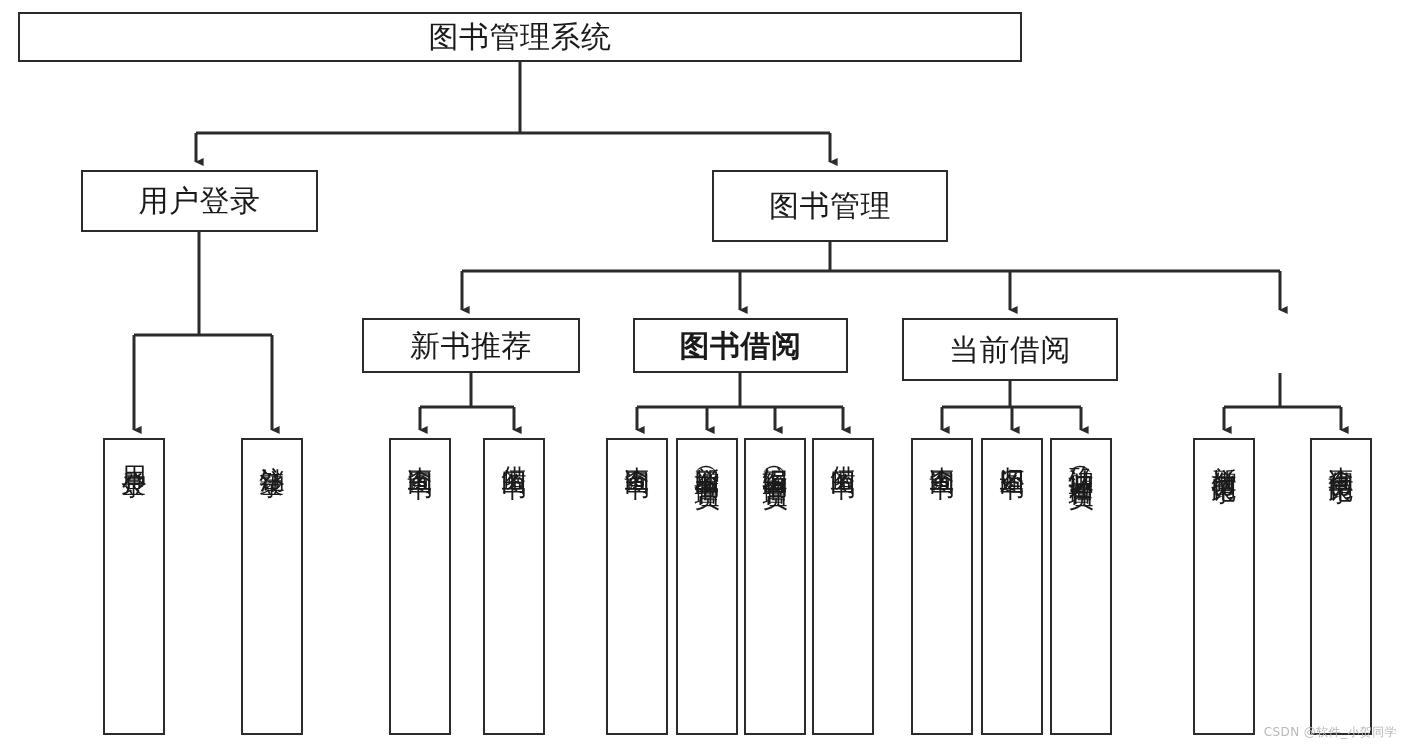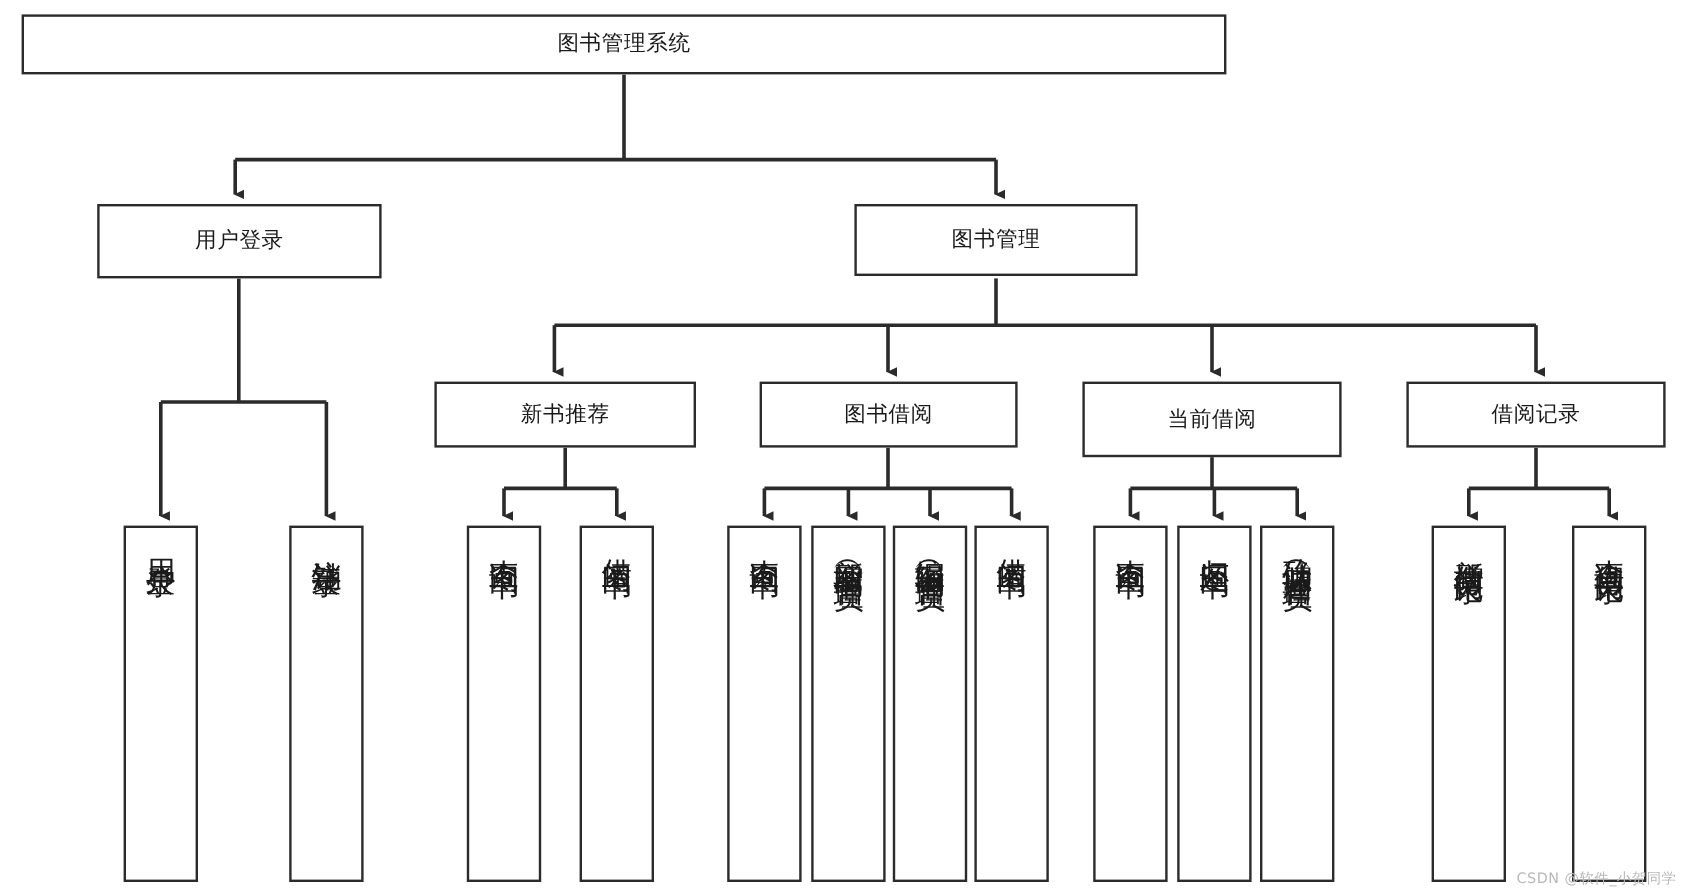--- a/index.html
+++ b/index.html
@@ -36,21 +36,21 @@
     text-align: center;
     z-index: 3;
   }
   .node .label {
     display: block;
     line-height: 1.18;
     letter-spacing: 0.5px;
     color: #1a1a1a;
   }
   .node.horizontal .label {
-    font-size: 18px;
+    font-size: 30px;
   }
   .node.vertical {
     align-items: flex-start;
     padding-top: 6px;
   }
   .node.vertical .label {
     writing-mode: vertical-rl;
     text-orientation: upright;
     font-size: 25px;
     letter-spacing: 3px;
@@ -123,35 +123,32 @@
     </g>
   </svg>
 
   <div class="node horizontal" style="left:18px; top:12px; width:1004px; height:50px;">
     <span class="label">图书管理系统</span>
   </div>
 
   <div class="node horizontal" style="left:81px; top:170px; width:237px; height:62px;">
     <span class="label">用户登录</span>
   </div>
-  <div class="node horizontal" style="left:712px; top:170px; width:236px; height:60px;">
+  <div class="node horizontal" style="left:712px; top:170px; width:236px; height:72px;">
     <span class="label">图书管理</span>
   </div>
 
   <div class="node horizontal" style="left:362px; top:318px; width:218px; height:55px;">
     <span class="label">新书推荐</span>
   </div>
-  <div class="node horizontal" style="left:633px; top:318px; width:215px; height:55px;">
+  <div class="node horizontal" style="left:633px; top:318px; width:215px; height:55px;font-weight:bold;">
     <span class="label">图书借阅</span>
   </div>
   <div class="node horizontal" style="left:902px; top:318px; width:216px; height:63px;">
     <span class="label">当前借阅</span>
-  </div>
-  <div class="node horizontal" style="left:1172px; top:318px; width:216px; height:55px;">
-    <span class="label">借阅记录</span>
   </div>
 
   <div class="node vertical" style="left:103px; top:438px; width:62px; height:297px;">
     <span class="label">用户登录</span>
   </div>
   <div class="node vertical" style="left:241px; top:438px; width:62px; height:297px;">
     <span class="label">注销登录</span>
   </div>
 
   <div class="node vertical" style="left:389px; top:438px; width:62px; height:297px;">

